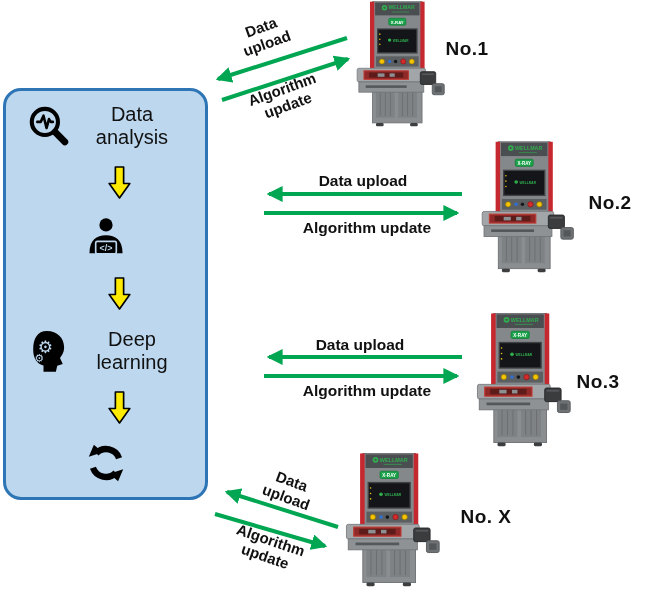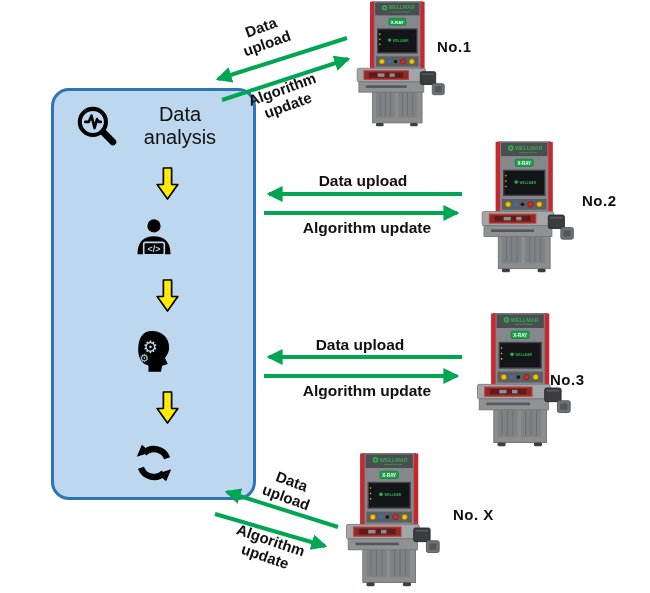--- a/index.html
+++ b/index.html
@@ -3,30 +3,30 @@
 <meta charset="utf-8">
 <style>
   html,body{margin:0;padding:0;background:#fff;}
   .canvas{position:relative;width:650px;height:593px;background:#ffffff;overflow:hidden;
           font-family:"Liberation Sans",sans-serif;}
 
   
   .flow-panel{position:absolute;left:3px;top:88px;width:205px;height:412px;
     box-sizing:border-box;background:#BDD7EE;border:3.5px solid #2E75B6;border-radius:18px;
     display:flex;flex-direction:column;justify-content:space-between;align-items:stretch;
-    padding:12px 8px;margin-left:48px;}
+    padding:12px 8px;}
   .step{display:flex;align-items:center;justify-content:center;gap:9px;}
   .step .icon{width:44px;height:44px;flex:0 0 44px;}
   .step .lbl{width:104px;text-align:center;font-size:20px;line-height:1.15;color:#111;}
   .down-arrow{align-self:center;transform:translateX(14px);width:23px;height:33px;}
 
   
   .machine{position:absolute;}
-  .m-label{position:absolute;font-size:15px;font-weight:bold;color:#111;
-    text-align:left;white-space:nowrap;letter-spacing:.5px;}
+  .m-label{position:absolute;font-size:19px;font-weight:bold;color:#111;
+    text-align:center;white-space:nowrap;letter-spacing:.5px;}
 
   
   .arrow-lbl{position:absolute;font-weight:bold;color:#111;text-align:center;line-height:1.15;}
   .lbl-h{font-size:15.5px;white-space:nowrap;}
   .lbl-r{font-size:15px;}
   .overlay{position:absolute;left:0;top:0;pointer-events:none;}
 </style>
 </head>
 <body>
 
@@ -119,20 +119,21 @@
     </svg>
 
     <div class="step">
       <svg class="icon" viewBox="0 0 32 32">
         <g transform="translate(32,0) scale(-1,1)">
           <path d="M17.5,1.5 C10,1.5 5,6.5 5,13.5 C5,17 6.5,19 8,21 L6,25.5 L10,26.8 L11,31 L20,31 L20,26.5 C24.5,25.5 27.5,21.5 27.5,15 C27.5,7 24.5,1.5 17.5,1.5 Z" fill="#000"></path>
         </g>
         <text x="13.5" y="17.5" font-size="12.5" fill="#BDD7EE" text-anchor="middle" font-family="DejaVu Sans,sans-serif">⚙</text>
         <text x="8.8" y="24" font-size="8" fill="#BDD7EE" text-anchor="middle" font-family="DejaVu Sans,sans-serif">⚙</text>
       </svg>
+      <div class="lbl">Deep learning</div>
     </div>
 
     <svg class="down-arrow" viewBox="0 0 22 32">
       <path d="M7,1 h8 v16 h6 L11,31 L1,17 h6 Z" fill="#FFEB00" stroke="#000" stroke-width="1.6" stroke-linejoin="round"></path>
     </svg>
 
     <div class="step">
       <svg class="icon" viewBox="0 0 32 32">
         <path d="M25.5,12.5 A10,10 0 0 0 8.9,8.9" fill="none" stroke="#000" stroke-width="4.6"></path>
         <polygon points="3.5,11.5 7.2,2.8 13.5,8.2" fill="#000"></polygon>
@@ -151,21 +152,21 @@
   </svg>
   <svg class="machine" style="left:472px;top:300px" width="100" height="148" viewBox="0 0 110 150" preserveAspectRatio="xMidYMax meet">
     <use href="#machine-sym"></use>
   </svg>
   <svg class="machine" style="left:341px;top:442px" width="100" height="146" viewBox="0 0 110 150" preserveAspectRatio="xMidYMax meet">
     <use href="#machine-sym"></use>
   </svg>
 
   <div class="m-label" style="left:437px;top:38px;width:60px">No.1</div>
   <div class="m-label" style="left:582px;top:192px;width:56px">No.2</div>
-  <div class="m-label" style="left:550px;top:371px;width:56px">No.3</div>
+  <div class="m-label" style="left:570px;top:371px;width:56px">No.3</div>
   <div class="m-label" style="left:453px;top:506px;width:66px">No. X</div>
 
   <svg class="overlay" width="650" height="593">
     <defs>
       <marker id="ah" viewBox="0 0 10 10" refX="8.5" refY="5" markerWidth="4" markerHeight="4" orient="auto">
         <path d="M0,0 L10,5 L0,10 Z" fill="#00A651"></path>
       </marker>
     </defs>
 
     <line x1="347" y1="38" x2="218" y2="79" stroke="#00A651" stroke-width="4" marker-end="url(#ah)"></line>

